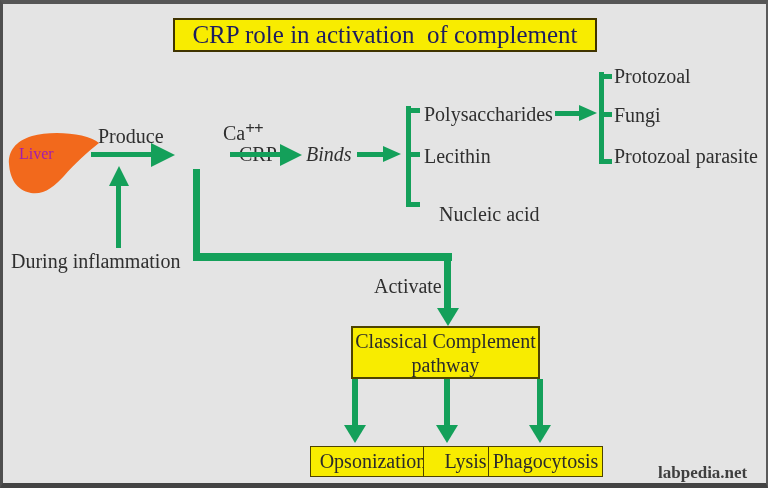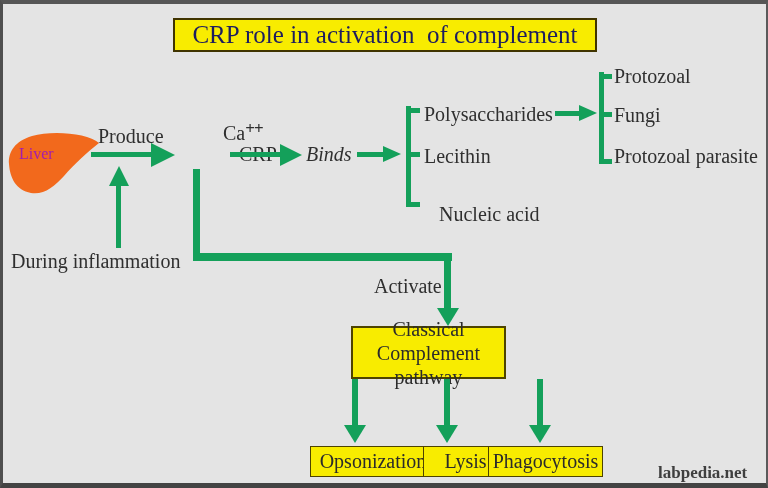--- a/index.html
+++ b/index.html
@@ -118,21 +118,21 @@
   <div class="lbl" style="left:611px;top:61px;">Protozoal</div>
   <div class="lbl" style="left:611px;top:100px;">Fungi</div>
   <div class="lbl" style="left:611px;top:141px;">Protozoal parasite</div>
 
   <div class="vline" style="left:190px;top:165px;width:7px;height:87px;"></div>
   <div class="hline" style="left:190px;top:249px;width:259px;height:8px;"></div>
   <div class="vline" style="left:441px;top:249px;width:7px;height:56px;"></div>
   <div class="head head-d" style="left:434px;top:304px;"></div>
   <div class="lbl" style="left:371px;top:271px;">Activate</div>
 
-  <div class="ybox" style="left:348px;top:322px;width:155px;height:53px;line-height:24px;">
+  <div class="ybox" style="left:348px;top:322px;width:189px;height:53px;line-height:24px;">
     <div>
       <div>Classical Complement</div>
       <div>pathway</div>
     </div>
   </div>
 
   <div class="vline" style="left:349px;top:375px;width:6px;height:47px;"></div>
   <div class="head head-d" style="left:341px;top:421px;"></div>
   <div class="vline" style="left:441px;top:375px;width:6px;height:47px;"></div>
   <div class="head head-d" style="left:433px;top:421px;"></div>

